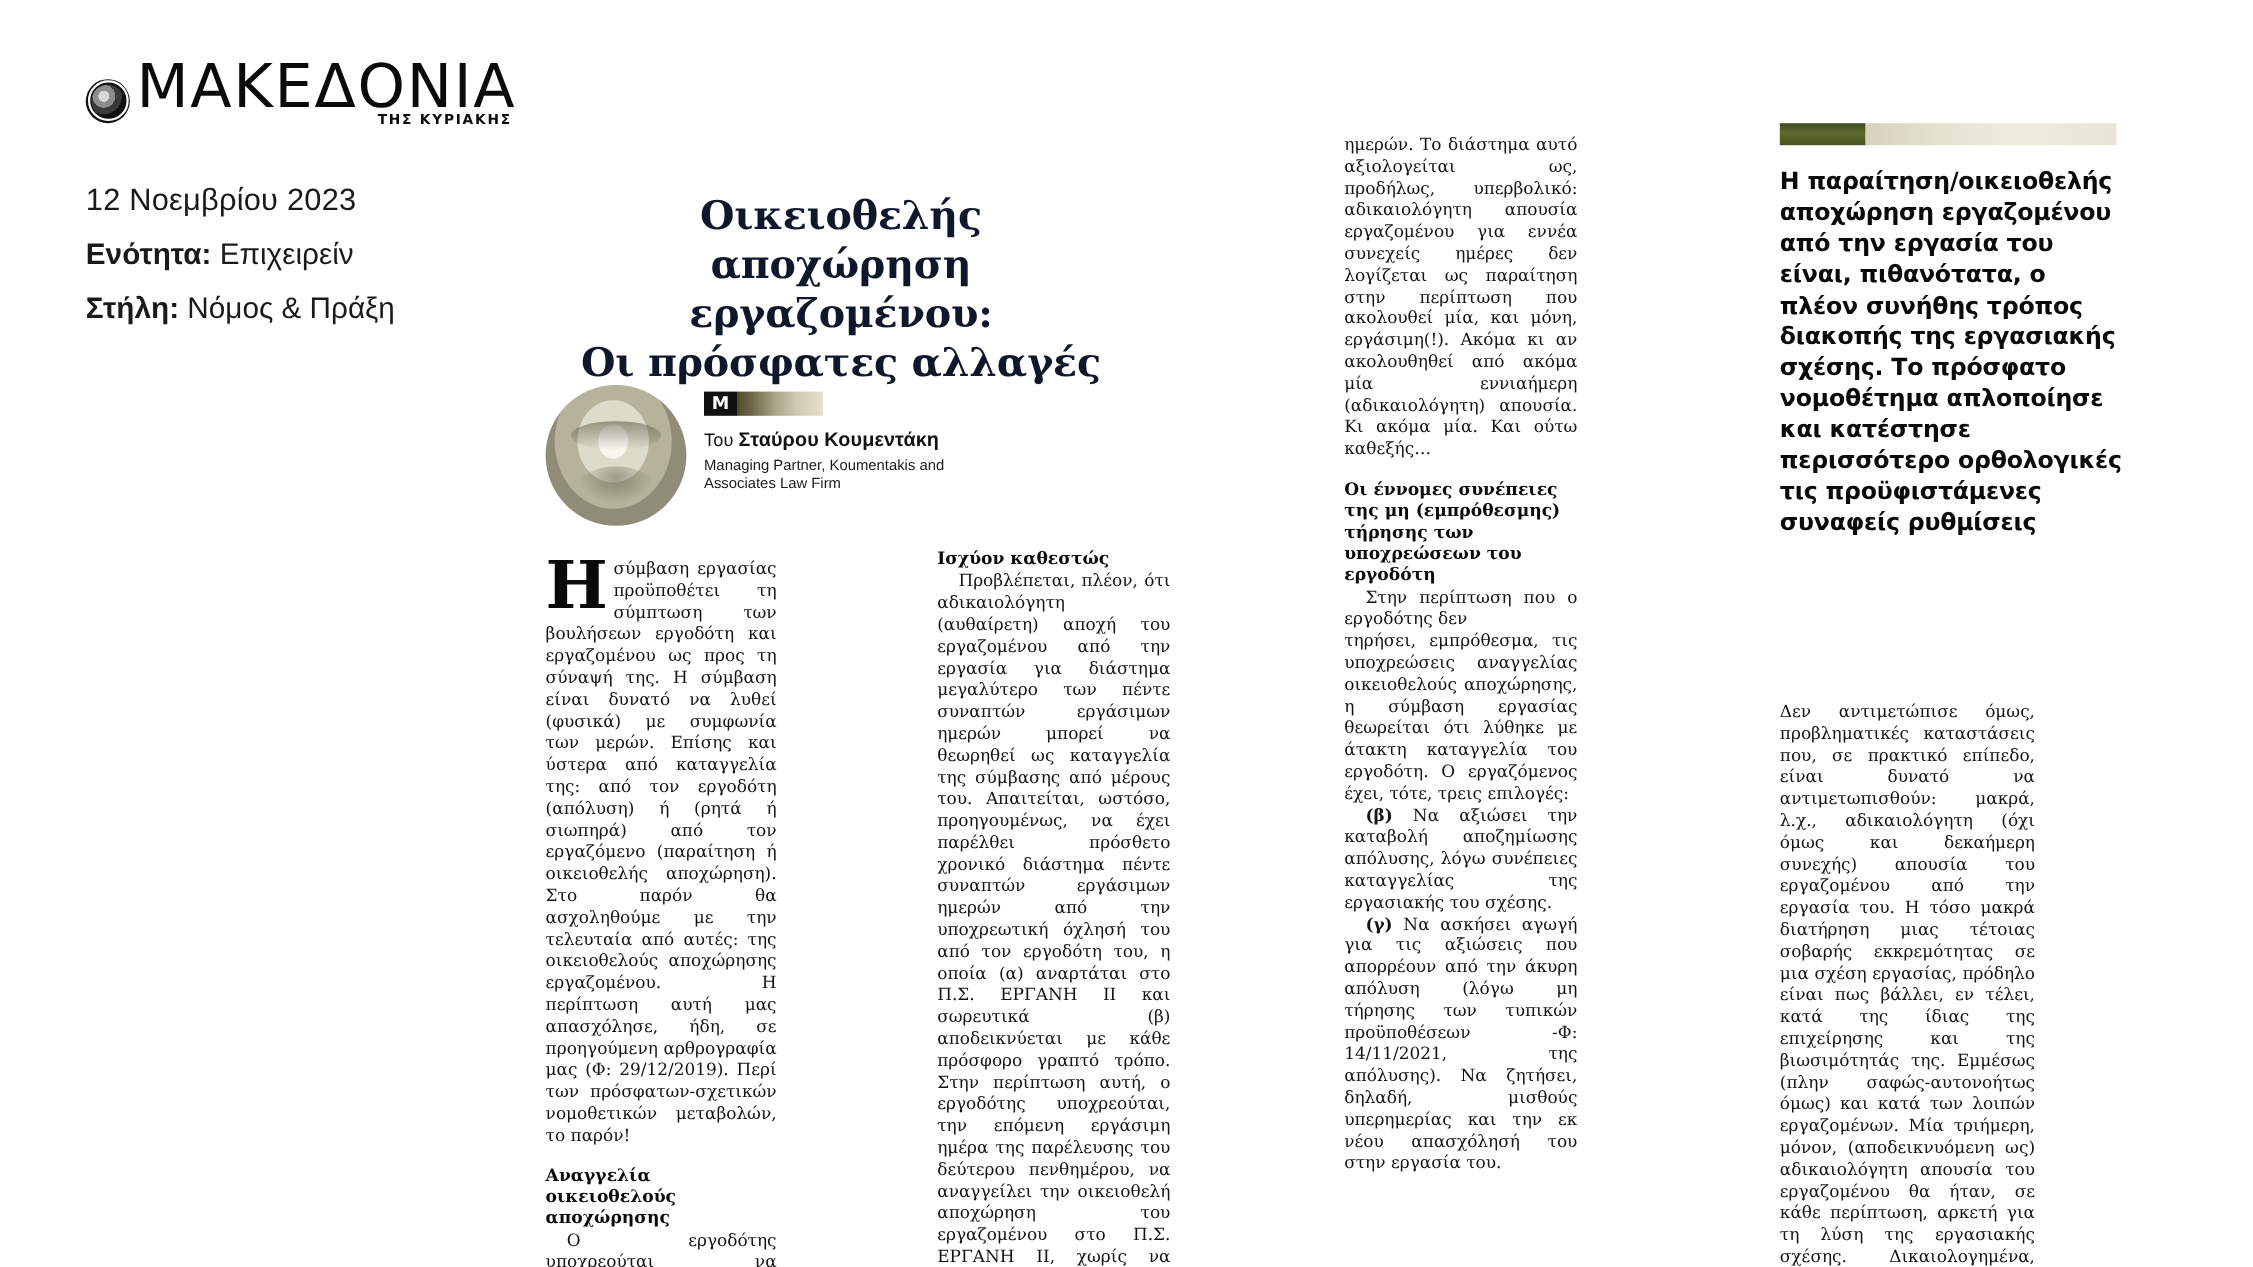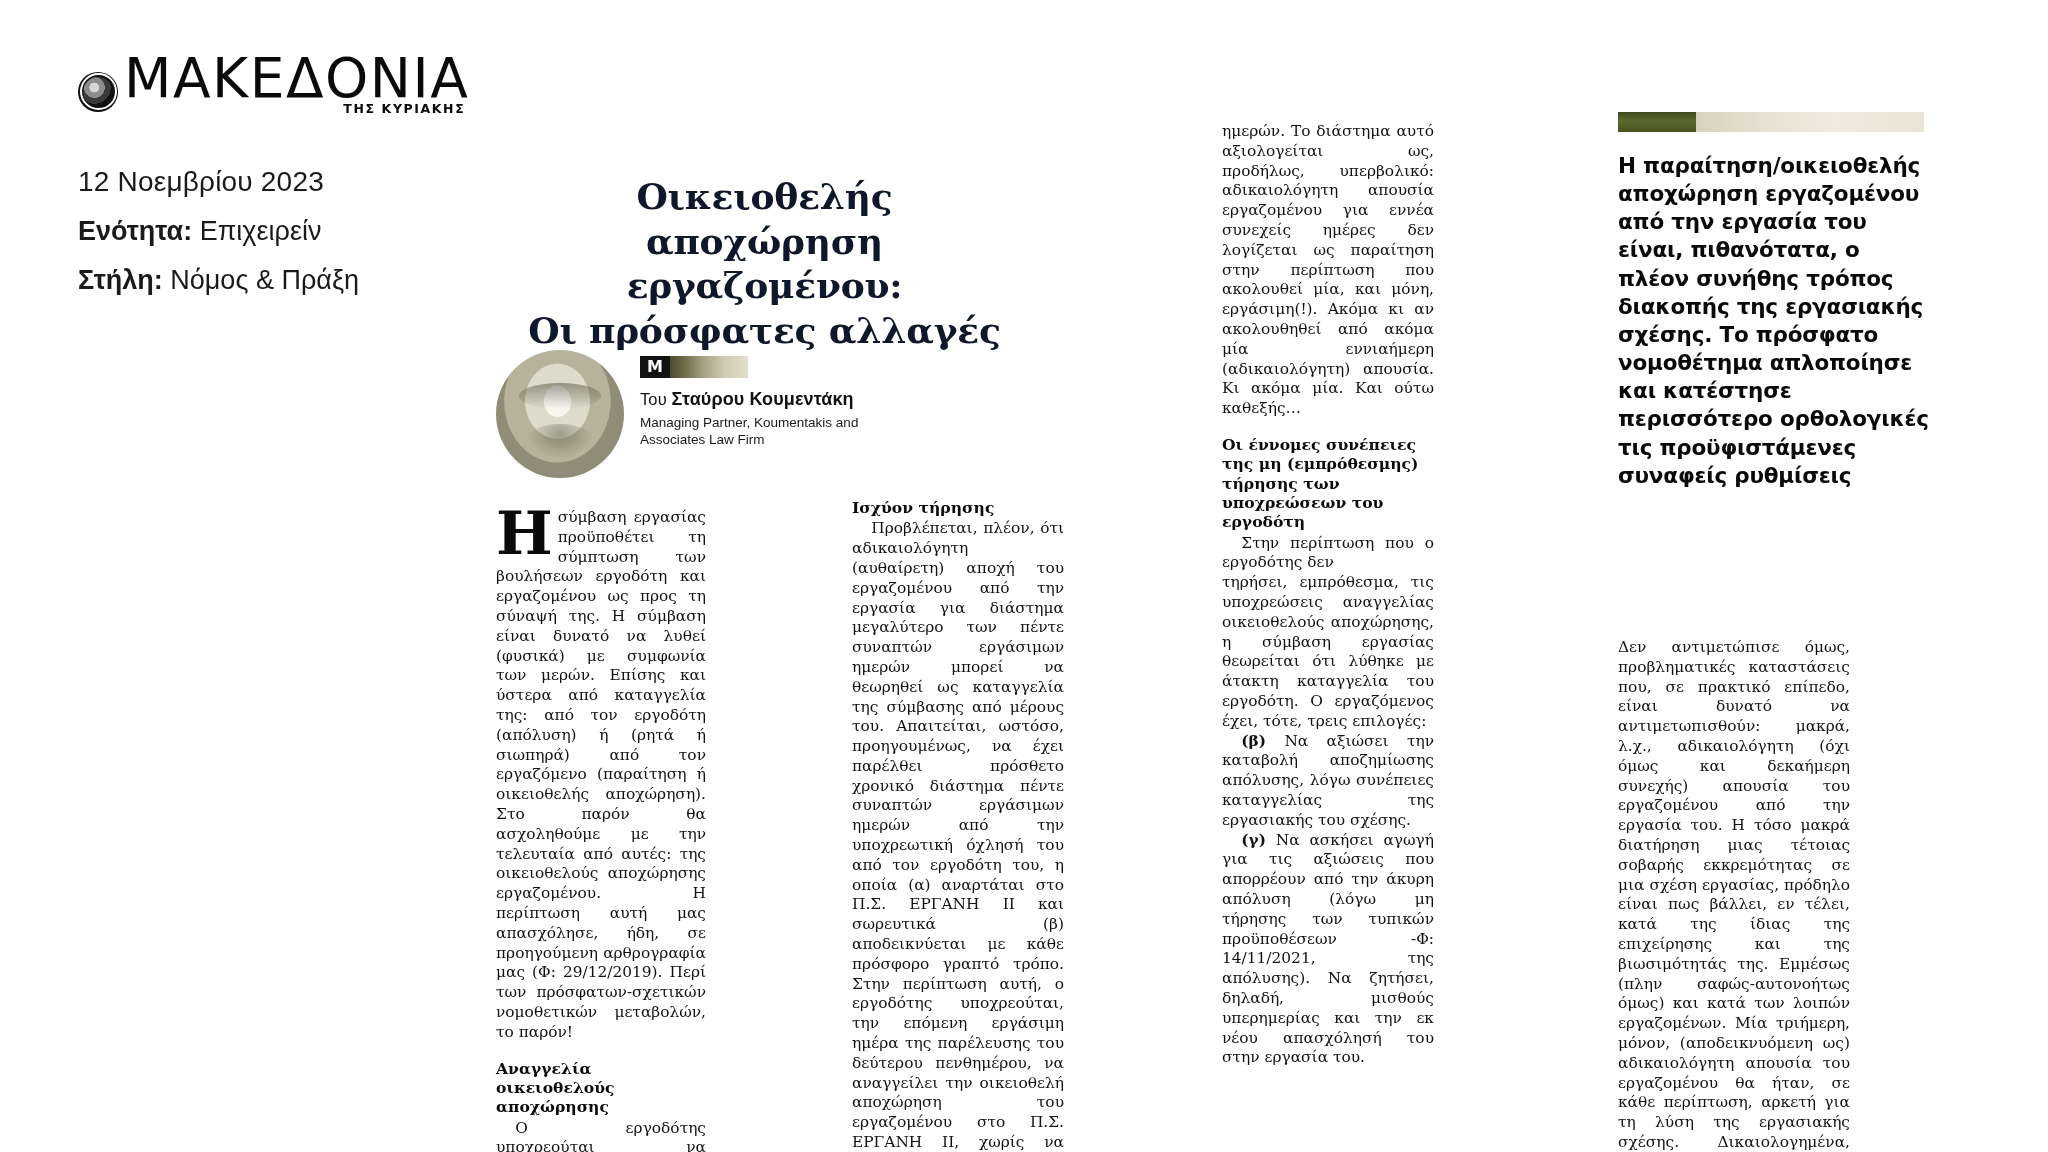--- a/index.html
+++ b/index.html
@@ -188,21 +188,21 @@
   </div>
 </div>
 
 <div class="col" id="col-1">
   <p class="noindent"><span id="dropcap">Η</span><span>σύμβαση εργασίας προϋποθέτει τη σύμπτωση των βουλήσεων εργοδότη και εργαζομένου ως προς τη σύναψή της. Η σύμβαση είναι δυνατό να λυθεί (φυσικά) με συμφωνία των μερών. Επίσης και ύστερα από καταγγελία της: από τον εργοδότη (απόλυση) ή (ρητά ή σιωπηρά) από τον εργαζόμενο (παραίτηση ή οικειοθελής αποχώρηση). Στο παρόν θα ασχοληθούμε με την τελευταία από αυτές: της οικειοθελούς αποχώρησης εργαζομένου. Η περίπτωση αυτή μας απασχόλησε, ήδη, σε προηγούμενη αρθρογραφία μας (Φ: 29/12/2019). Περί των πρόσφατων-σχετικών νομοθετικών μεταβολών, το παρόν!</span></p>
   <h3>Αναγγελία οικειοθελούς αποχώρησης</h3>
   <p>Ο εργοδότης υποχρεούται να αναγγείλει, στο Π.Σ. ΕΡΓΑΝΗ ΙΙ, κάθε περίπτωση οικειοθελούς αποχώρησης εργαζομένου -με ηλεκτρονική υποβολή των προβλεπόμενων εντύπων.</p>
 </div>
 
 <div class="col" id="col-2">
-  <h3 class="first">Ισχύον τήρησης</h3>
+  <h3 class="first">Ισχύον καθεστώς</h3>
   <p>Προβλέπεται, πλέον, ότι αδικαιολόγητη (αυθαίρετη) αποχή του εργαζομένου από την εργασία για διάστημα μεγαλύτερο των πέντε συναπτών εργάσιμων ημερών μπορεί να θεωρηθεί ως καταγγελία της σύμβασης από μέρους του. Απαιτείται, ωστόσο, προηγουμένως, να έχει παρέλθει πρόσθετο χρονικό διάστημα πέντε συναπτών εργάσιμων ημερών από την υποχρεωτική όχλησή του από τον εργοδότη του, η οποία (α) αναρτάται στο Π.Σ. ΕΡΓΑΝΗ ΙΙ και σωρευτικά (β) αποδεικνύεται με κάθε πρόσφορο γραπτό τρόπο. Στην περίπτωση αυτή, ο εργοδότης υποχρεούται, την επόμενη εργάσιμη ημέρα της παρέλευσης του δεύτερου πενθημέρου, να αναγγείλει την οικειοθελή αποχώρηση του εργαζομένου στο Π.Σ. ΕΡΓΑΝΗ ΙΙ, χωρίς να απαιτείται η υπογραφή του εργαζομένου.</p>
 
 </div>
 
 <div class="col" id="col-3">
   <p class="noindent">ημερών. Το διάστημα αυτό αξιολογείται ως, προδήλως, υπερβολικό: αδικαιολόγητη απουσία εργαζομένου για εννέα συνεχείς ημέρες δεν λογίζεται ως παραίτηση στην περίπτωση που ακολουθεί μία, και μόνη, εργάσιμη(!). Ακόμα κι αν ακολουθηθεί από ακόμα μία εννιαήμερη (αδικαιολόγητη) απουσία. Κι ακόμα μία. Και ούτω καθεξής…</p>
   <h3>Οι έννομες συνέπειες της μη (εμπρόθεσμης) τήρησης των υποχρεώσεων του εργοδότη</h3>
   <p>Στην περίπτωση που ο εργοδότης δεν</p>
   <p class="noindent">τηρήσει, εμπρόθεσμα, τις υποχρεώσεις αναγγελίας οικειοθελούς αποχώρησης, η σύμβαση εργασίας θεωρείται ότι λύθηκε με άτακτη καταγγελία του εργοδότη. Ο εργαζόμενος έχει, τότε, τρεις επιλογές:</p>
   <p><b>(β)</b><span> Να αξιώσει την καταβολή αποζημίωσης απόλυσης, λόγω συνέπειες καταγγελίας της εργασιακής του σχέσης.</span></p>

